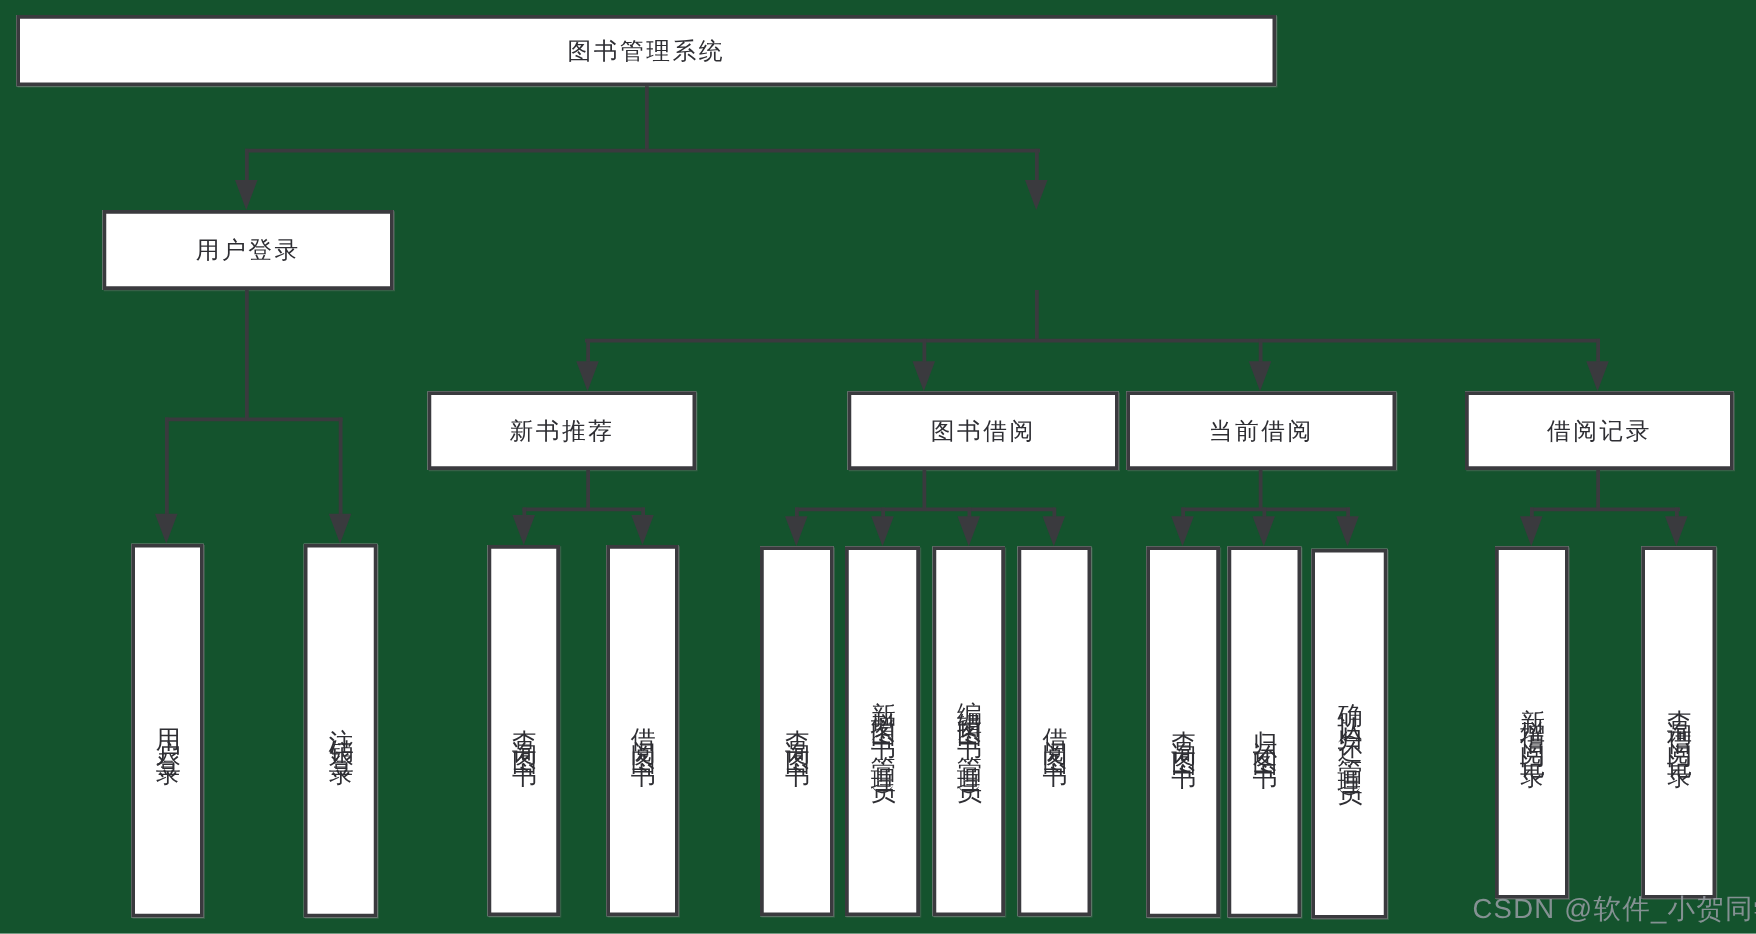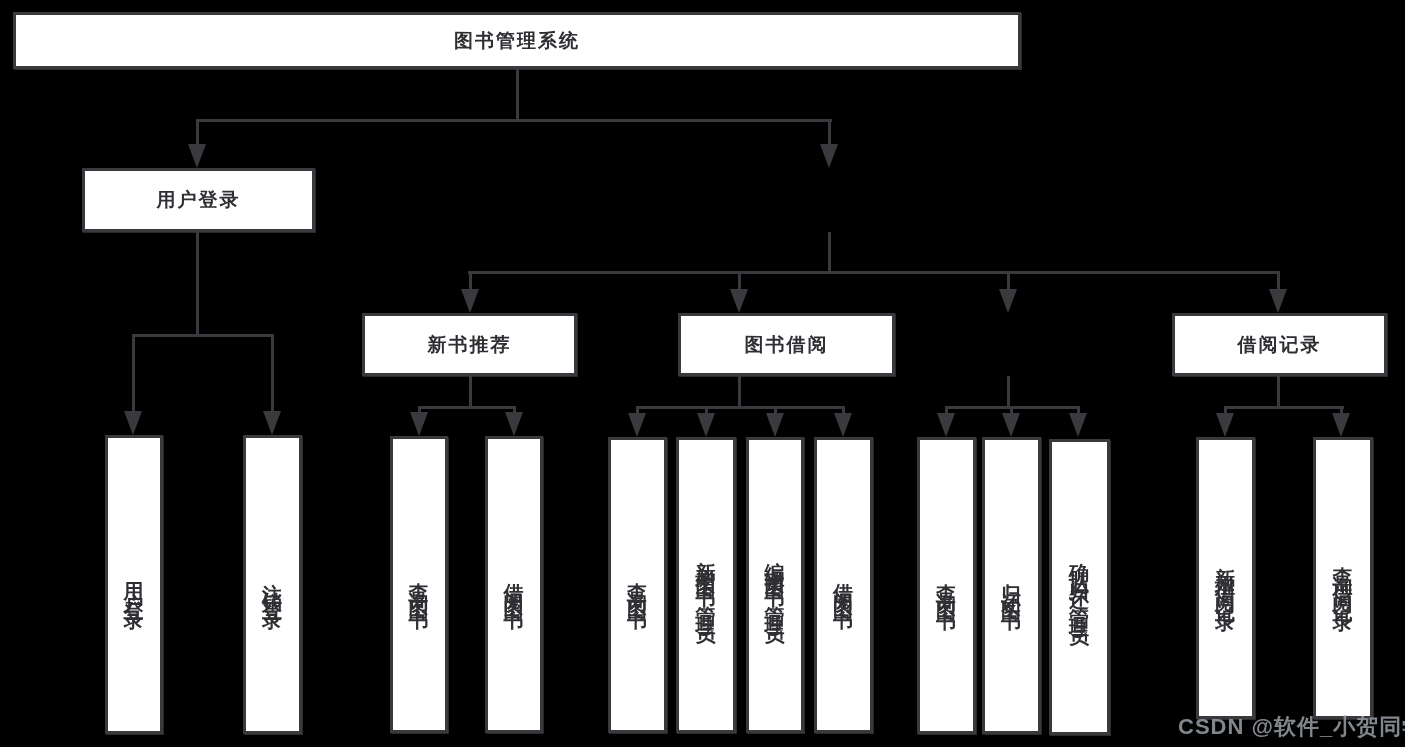--- a/index.html
+++ b/index.html
@@ -5,23 +5,22 @@
   :root{
     --line:#3a3a3e;
     --text:#2e2e33;
   }
   *{box-sizing:border-box;margin:0;padding:0;}
   html,body{background:#ffffff;}
   body{font-family:"Liberation Sans","DejaVu Sans",sans-serif;}
   .canvas{
     position:relative;
     width:1405px;height:747px;
-    background:#000000;
+    background:#14532d;
     overflow:hidden;
-    font-weight:bold;
   }
   .box{
     position:absolute;
     border:3px solid var(--line);
     background:#fff;
     display:flex;align-items:center;justify-content:center;
     color:var(--text);
     font-size:19px;
     letter-spacing:2px;
     box-shadow:1px 1px 0 rgba(120,120,120,.35);
@@ -90,25 +89,28 @@
   <div class="hline" style="left:468px;top:271px;width:812px;"></div>
   <div class="vline" style="left:469px;top:271px;height:20px;"></div>
   <div class="ahead" style="left:461px;top:289px;"></div>
   <div class="vline" style="left:738px;top:271px;height:20px;"></div>
   <div class="ahead" style="left:730px;top:289px;"></div>
   <div class="vline" style="left:1007px;top:271px;height:20px;"></div>
   <div class="ahead" style="left:999px;top:289px;"></div>
   <div class="vline" style="left:1277px;top:271px;height:20px;"></div>
   <div class="ahead" style="left:1269px;top:289px;"></div>
 
-  <div class="box" style="left:362px;top:313px;width:215px;height:63px;">
+  <div class="box" style="left:342px;top:313px;width:215px;height:63px;">
     <span>新书推荐</span>
   </div>
   <div class="box" style="left:630px;top:313px;width:217px;height:63px;margin-left:48px;">
     <span>图书借阅</span>
+  </div>
+  <div class="box" style="left:901px;top:313px;width:216px;height:63px;">
+    <span>当前借阅</span>
   </div>
   <div class="box" style="left:1172px;top:313px;width:215px;height:63px;">
     <span>借阅记录</span>
   </div>
 
   <div class="vline" style="left:469px;top:376px;height:31px;"></div>
   <div class="hline" style="left:418px;top:406px;width:98px;"></div>
   <div class="vline" style="left:418px;top:406px;height:10px;"></div>
   <div class="ahead" style="left:410px;top:412px;"></div>
   <div class="vline" style="left:513px;top:406px;height:10px;"></div>

